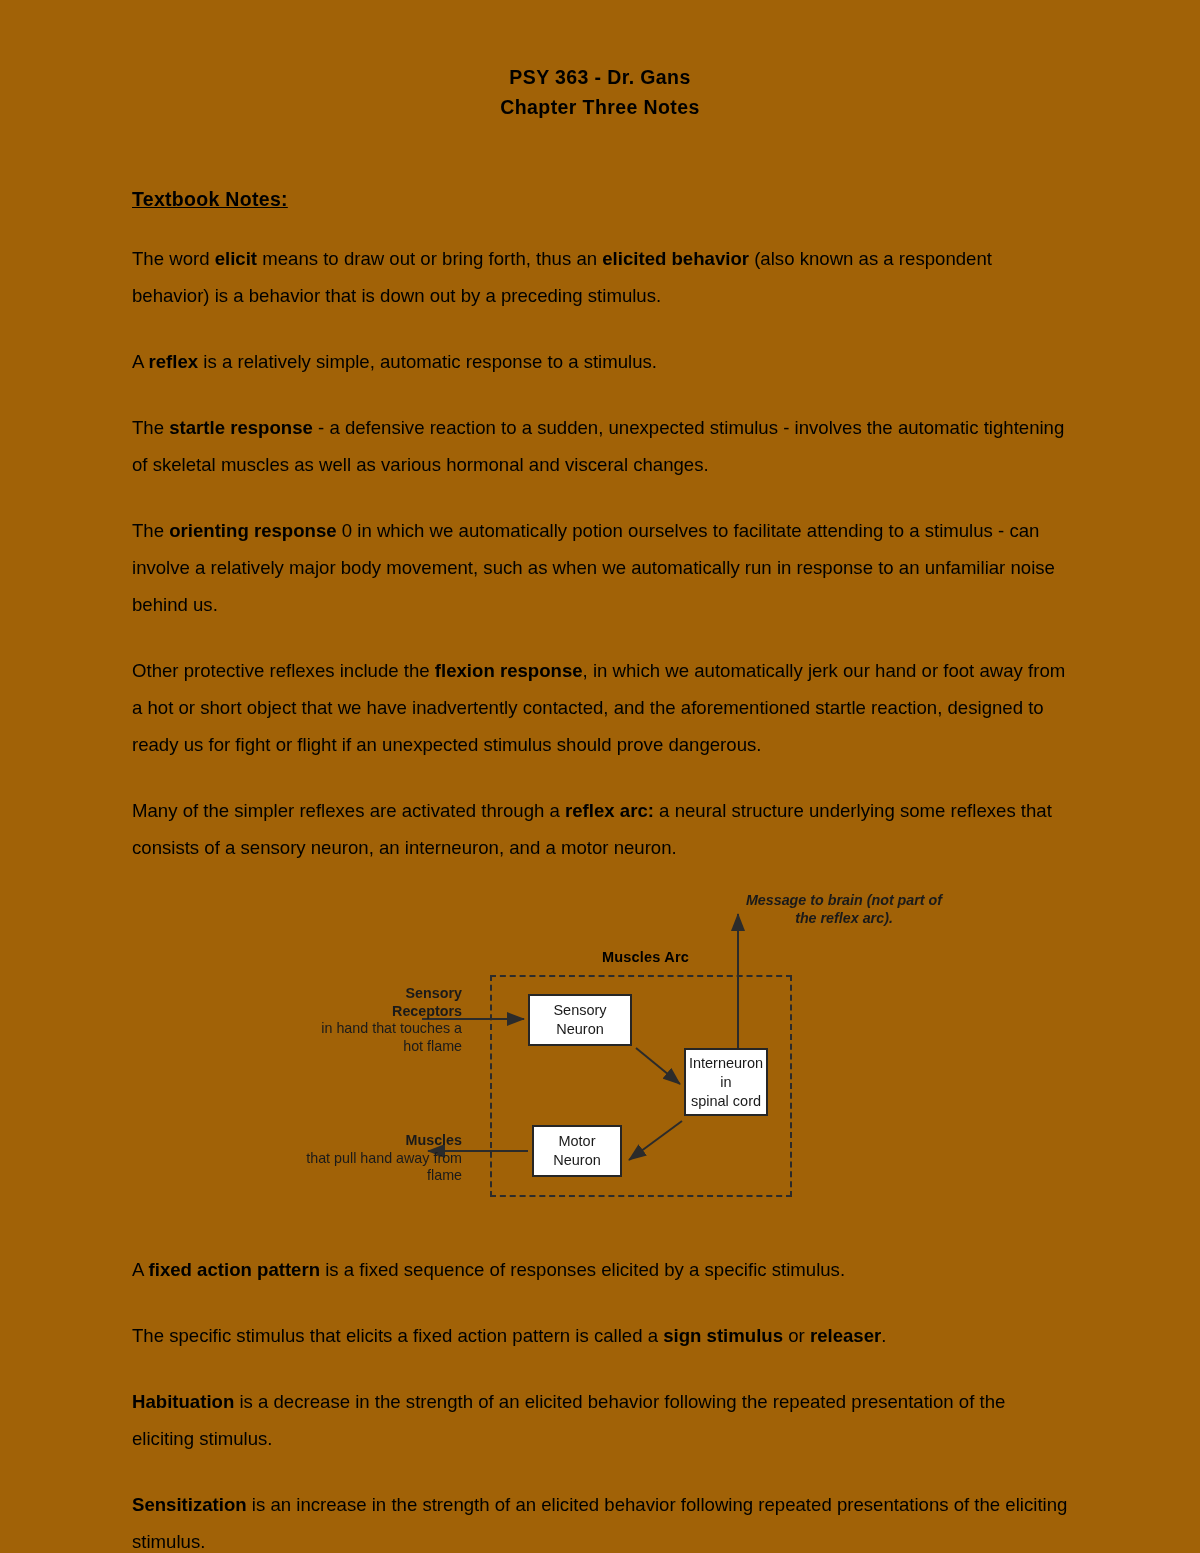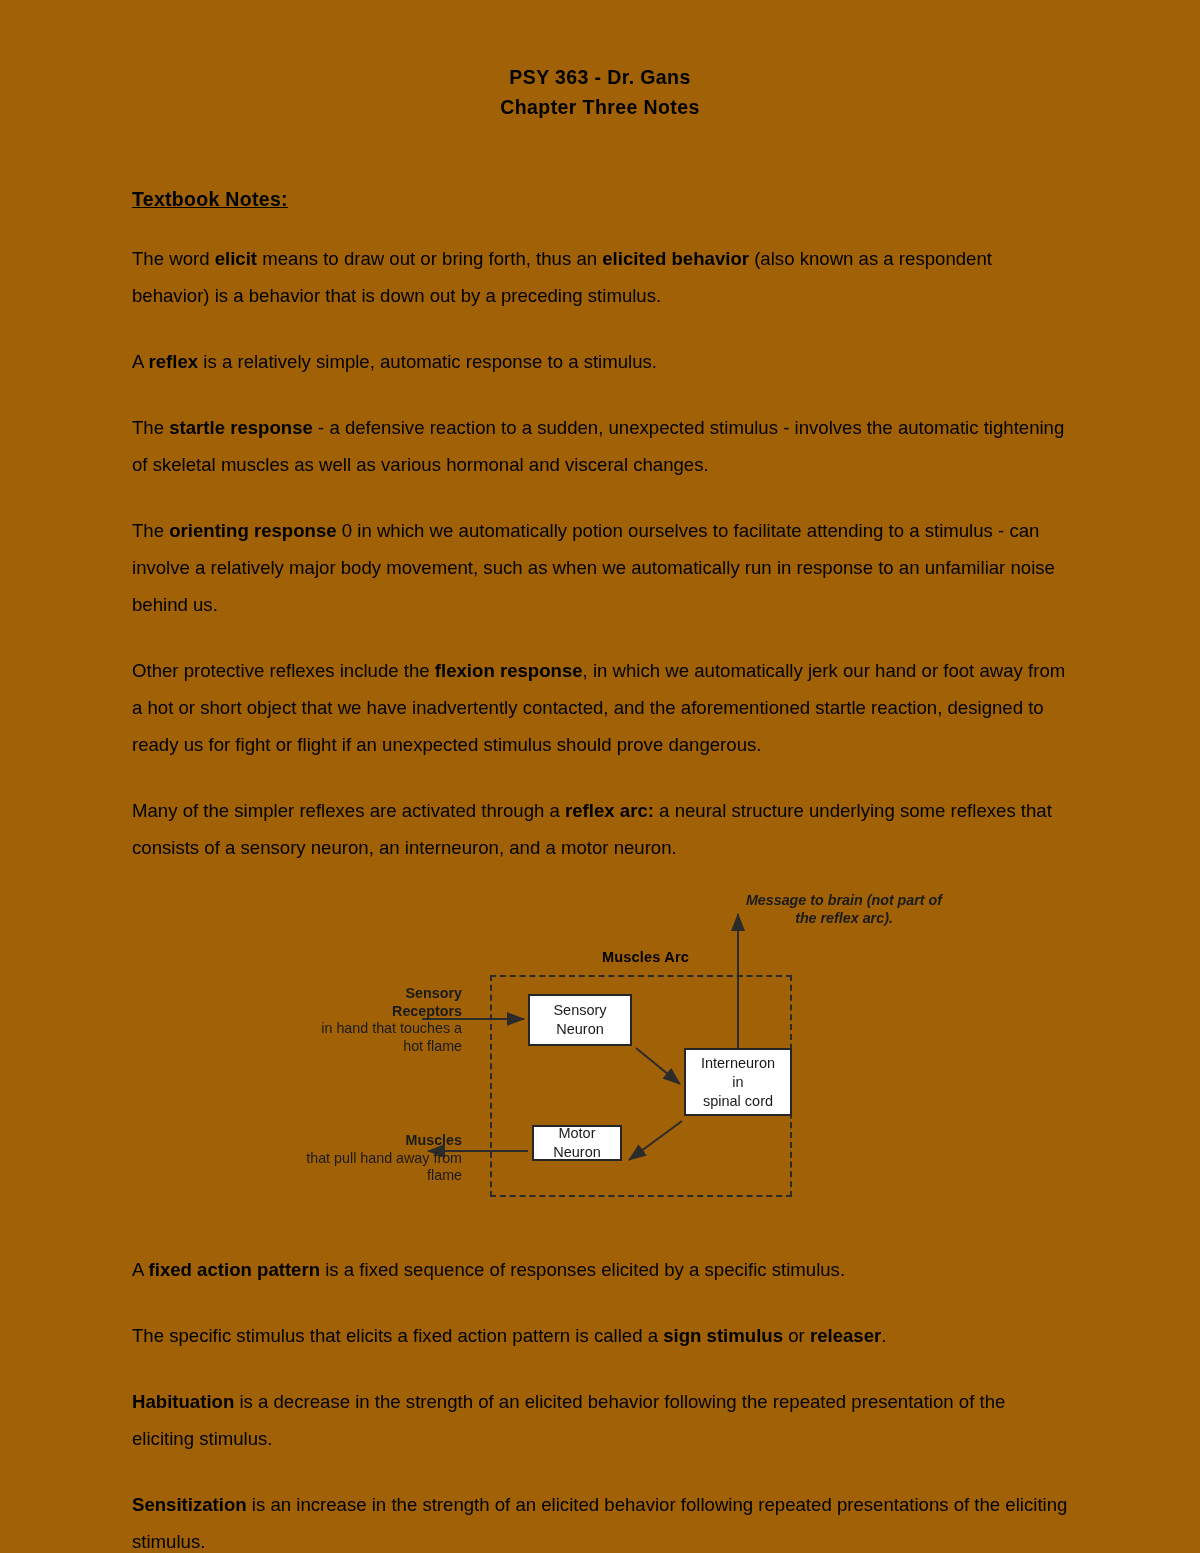--- a/index.html
+++ b/index.html
@@ -80,22 +80,22 @@
     font-size: 14.5px;
     line-height: 19px;
     text-align: center;
     display: flex;
     flex-direction: column;
     align-items: center;
     justify-content: center;
     color: #1a1a1a;
   }
   .box-sensory  { left: 396px; top: 102px; width: 104px; height: 52px; }
-  .box-inter    { left: 552px; top: 156px; width: 108px; height: 68px; }
-  .box-motor    { left: 400px; top: 233px; width: 90px;  height: 36px; }
+  .box-inter    { left: 552px; top: 156px; width: 84px; height: 68px; }
+  .box-motor    { left: 400px; top: 233px; width: 90px;  height: 52px; }
 
   .fig-side-label {
     position: absolute;
     font-size: 14.3px;
     line-height: 17.5px;
     text-align: right;
     color: #1a1a1a;
   }
   .fig-side-label .strong { font-weight: bold; display: block; }
   .lbl-sensory-recept { left: 170px; top: 93px; width: 160px; }

